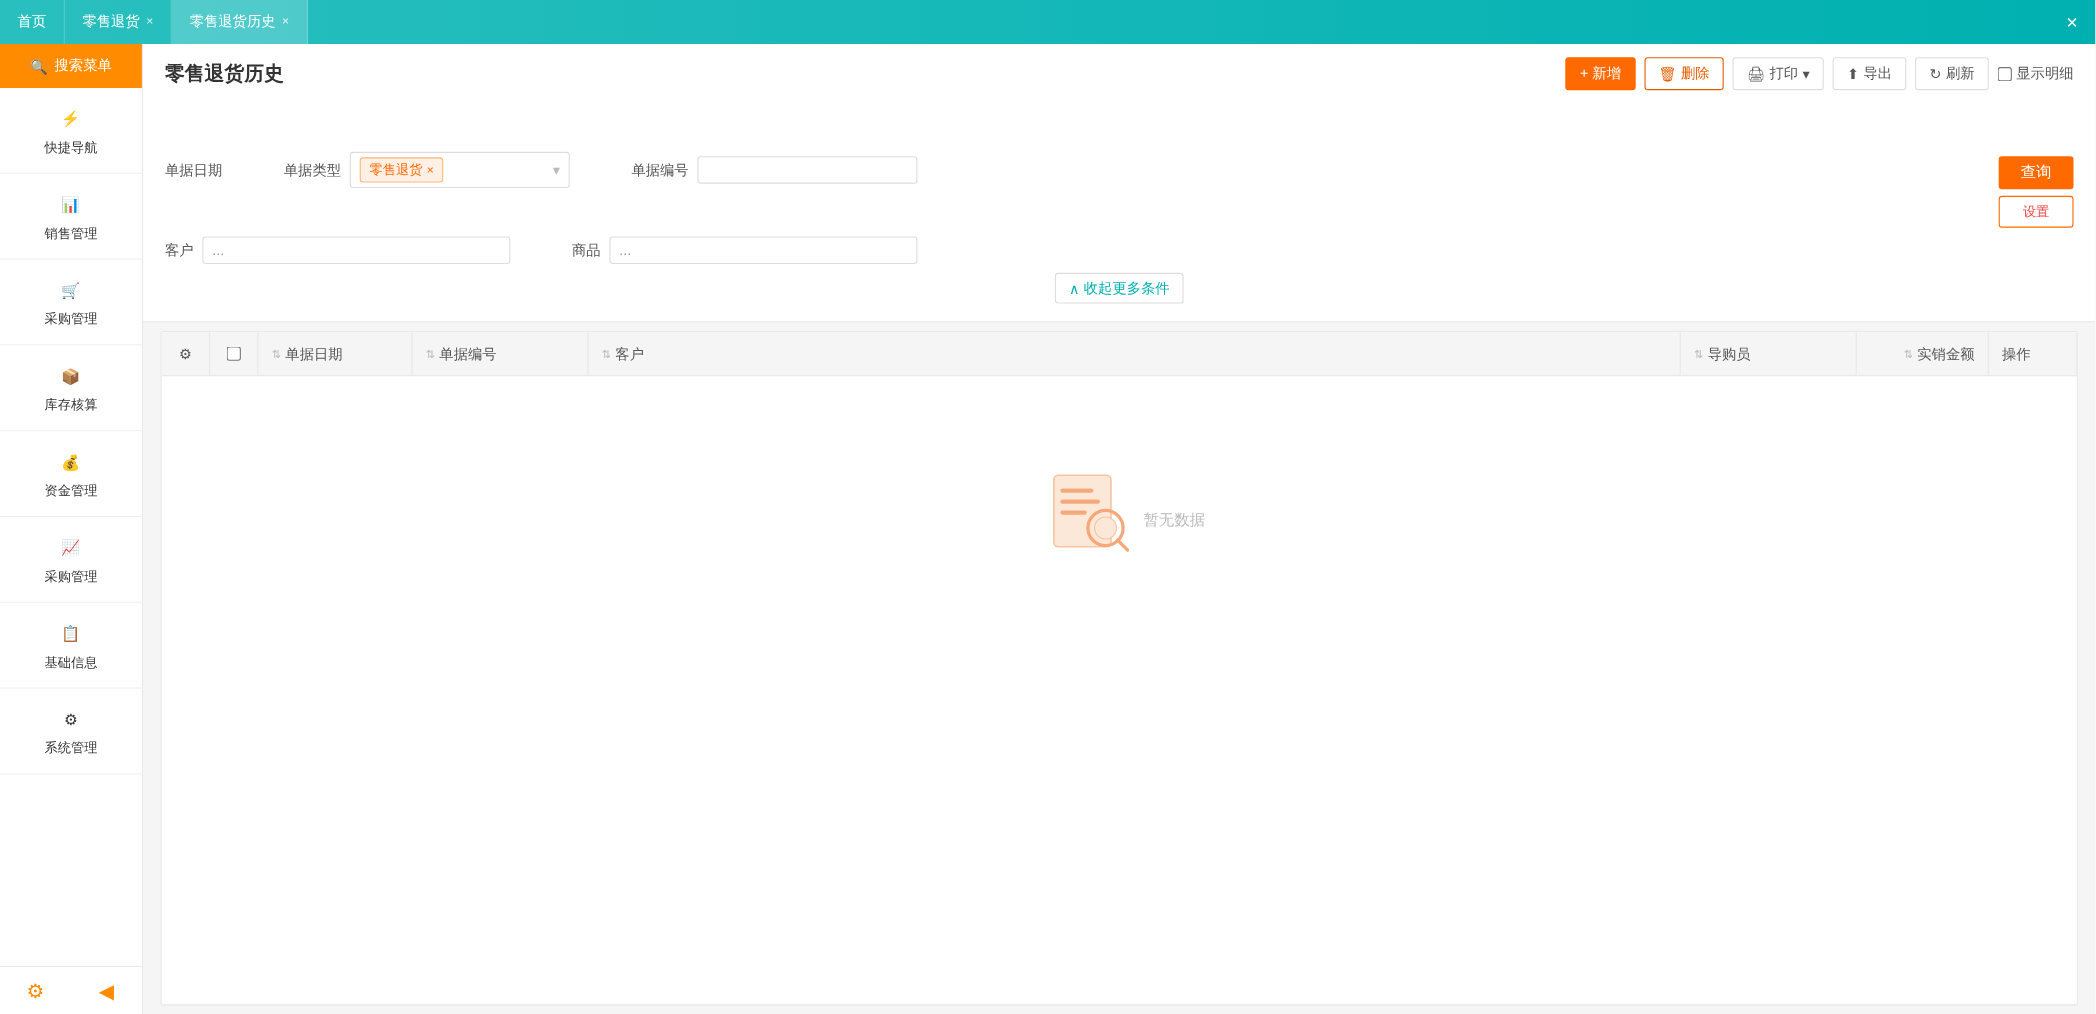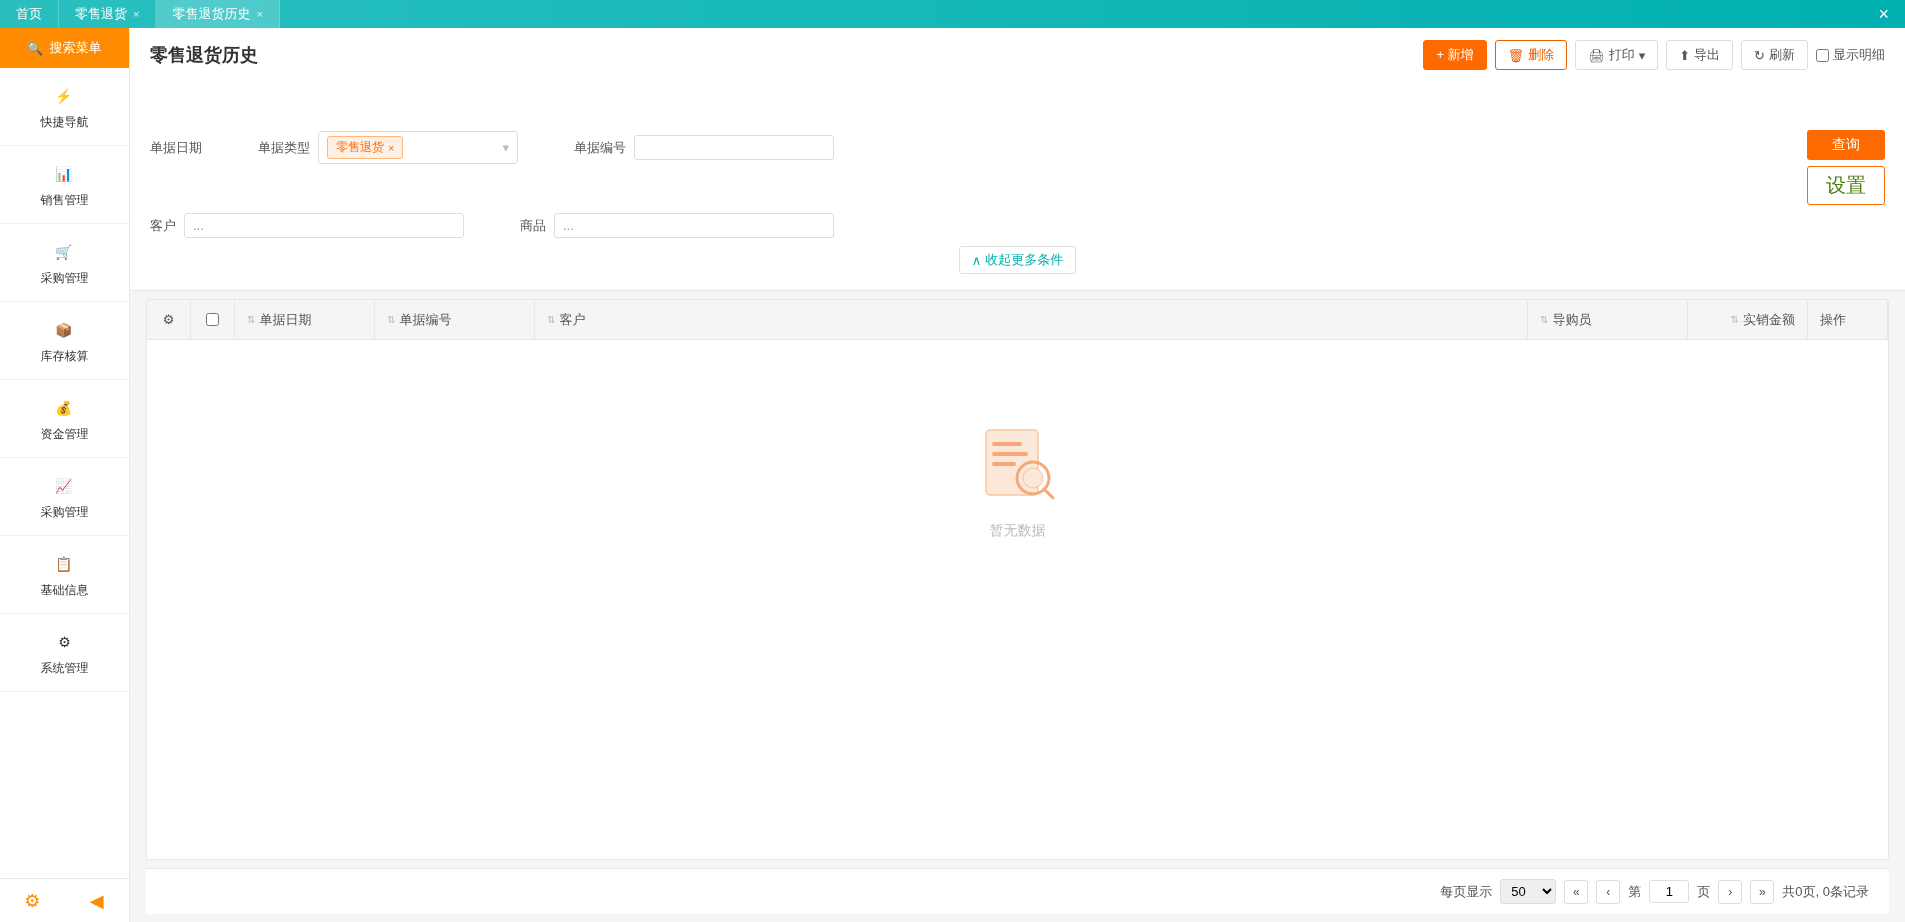--- a/index.html
+++ b/index.html
@@ -1,20 +1,20 @@
 <!DOCTYPE html>
 <html><head>
   <meta charset="utf-8">
   <style>
     * { box-sizing: border-box; margin: 0; padding: 0; font-family: "Microsoft YaHei", "PingFang SC", sans-serif; }
     body { width: 1905px; height: 922px; overflow: hidden; background: #f5f5f5; display: flex; flex-direction: column; }
 
     
     .top-bar {
-      height: 28px;
+      height: 40px;
       background: linear-gradient(to right, #2abfbf, #00b0b0);
       display: flex;
       align-items: center;
       padding: 0 0 0 0;
       flex-shrink: 0;
       gap: 16px;
     }
     .top-bar-tabs {
       display: flex;
       align-items: stretch;
@@ -278,25 +278,25 @@
       background: #ff6a00;
       color: #fff;
       border: none;
       border-radius: 3px;
       padding: 6px 20px;
       font-size: 14px;
       cursor: pointer;
     }
     .settings-btn {
       background: #fff;
-      color: #4d7c0f;
+      color: #ef4444;
       border: 1px solid #ff6a00;
       border-radius: 3px;
       padding: 5px 18px;
-      font-size: 20px;
+      font-size: 12px;
       cursor: pointer;
       font-family: Liberation Serif, serif;
     }
 
     
     .table-container {
       flex: 1;
       background: #fff;
       overflow: auto;
       margin: 8px;
@@ -327,21 +327,21 @@
     .th-cell.bill-no { width: 160px; }
     .th-cell.customer { width: 180px; flex: 1; }
     .th-cell.guide { width: 160px; }
     .th-cell.amount { width: 120px; justify-content: flex-end; margin-left: auto; }
     .th-cell.actions { width: 80px; justify-content: flex-start; }
     .sort-icon { font-size: 10px; color: #bbb; cursor: pointer; }
 
     
     .empty-state {
       display: flex;
-      flex-direction: column;
+      flex-direction: row;
       align-items: center;
       justify-content: center;
       flex: 1;
       padding: 80px 0;
     }
     .empty-icon {
       width: 100px;
       height: 90px;
       margin-bottom: 12px;
     }
@@ -607,31 +607,15 @@
             <rect x="24" y="42" width="24" height="4" rx="2" fill="#f5a87a"></rect>
 
             <circle cx="65" cy="58" r="16" fill="none" stroke="#f5a87a" stroke-width="3"></circle>
             <circle cx="65" cy="58" r="10" fill="#fce8d8" stroke="#f5c6a0" stroke-width="1"></circle>
             <line x1="76" y1="69" x2="85" y2="78" stroke="#f5a87a" stroke-width="3" stroke-linecap="round"></line>
           </svg>
           <span class="empty-text">暂无数据</span>
         </div>
       </div>
 
-      <div class="table-footer">
-        <span>每页显示</span>
-        <select class="page-size-select">
-          <option>50</option>
-          <option>100</option>
-          <option>200</option>
-        </select>
-        <button class="page-nav-btn">«</button>
-        <button class="page-nav-btn">‹</button>
-        <span>第</span>
-        <input class="page-input" type="text" value="1" style="">
-        <span>页</span>
-        <button class="page-nav-btn">›</button>
-        <button class="page-nav-btn">»</button>
-        <span>共0页, 0条记录</span>
-      </div>
     </div>
   </div>
 </div>
 
 </body></html>

